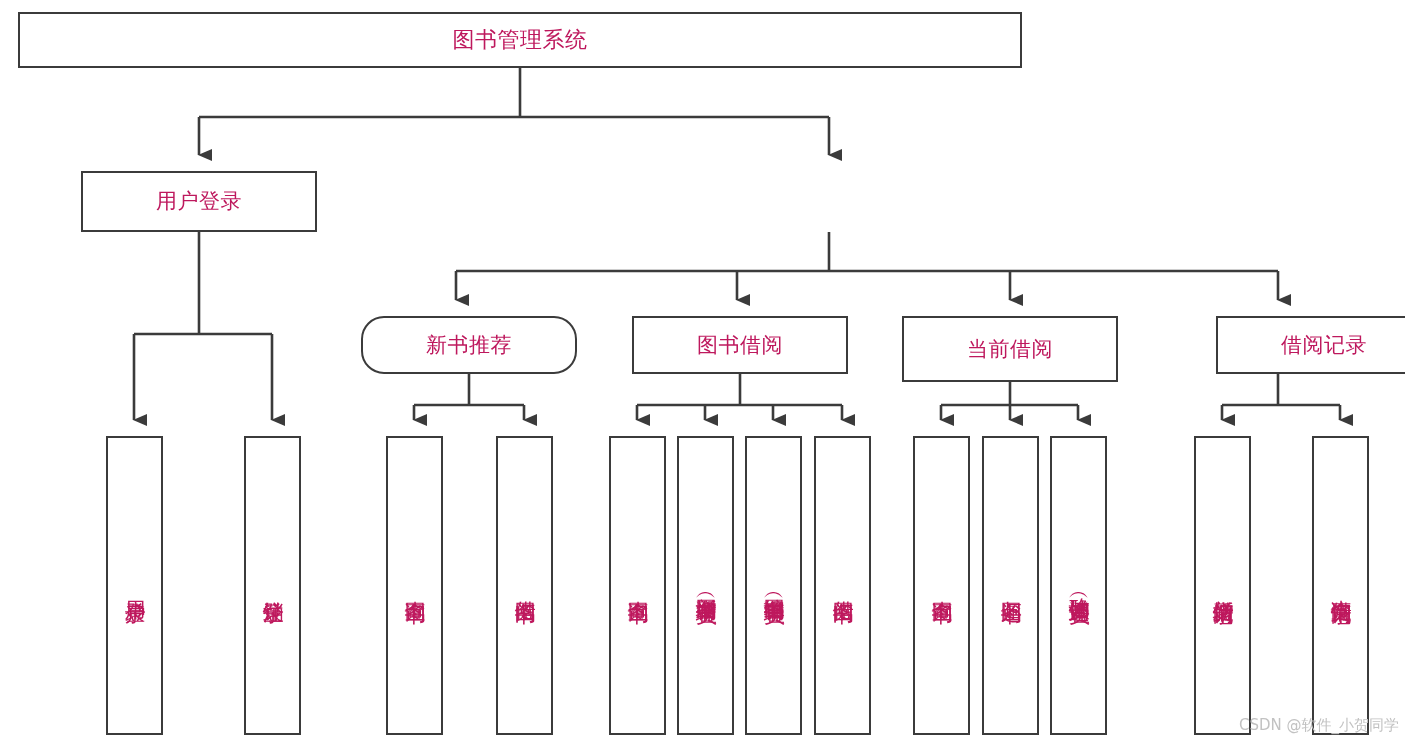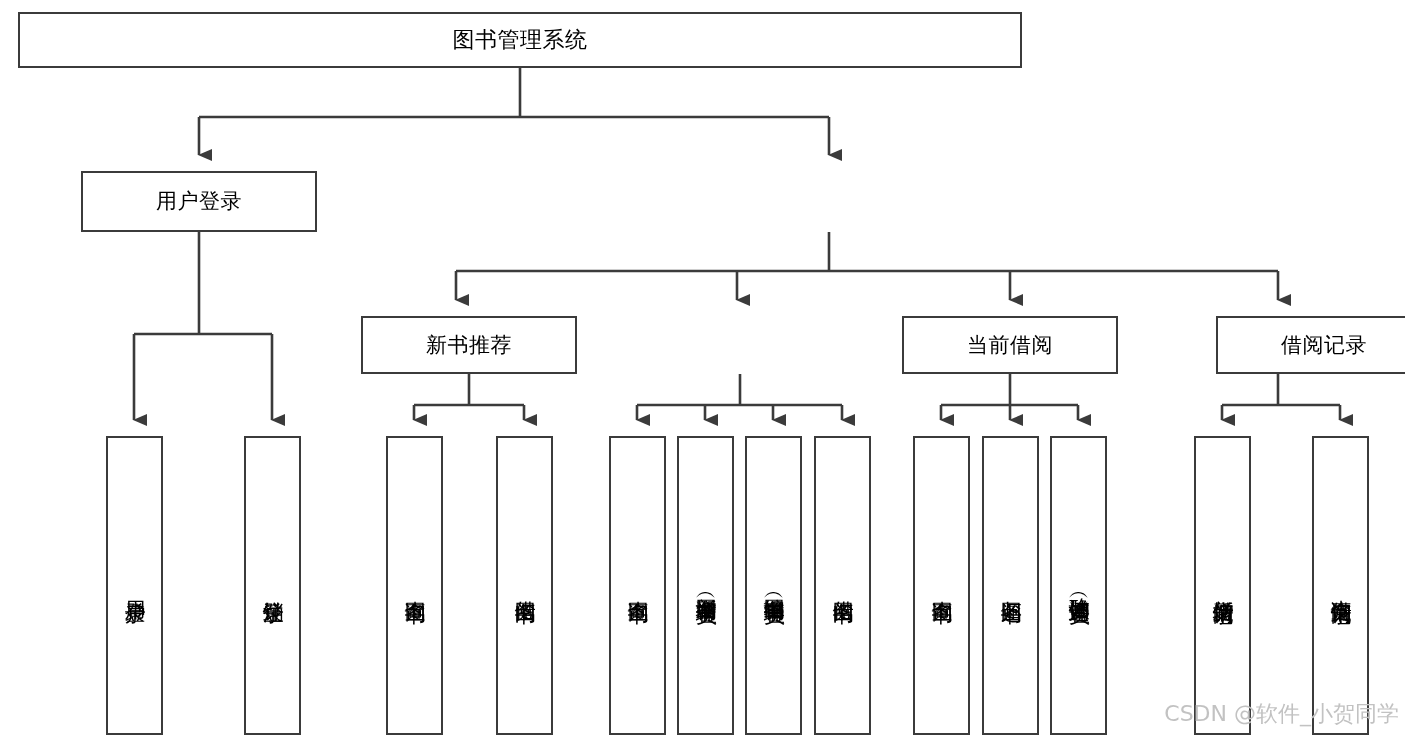--- a/index.html
+++ b/index.html
@@ -28,21 +28,21 @@
   }
   
   .node {
     position: absolute;
     box-sizing: border-box;
     background: #ffffff;
     border: 2px solid #3b3b3b;
     display: flex;
     align-items: center;
     justify-content: center;
-    color: #000000;
+    color: #be185d;
   }
   .node .label {
     display: block;
     text-align: center;
     line-height: 1.18;
     letter-spacing: 0.5px;
   }
   
   .node.horiz .label {
     font-size: 21px;
@@ -62,22 +62,22 @@
     text-orientation: upright;
     font-size: 21px;
     line-height: 1.12;
     letter-spacing: 1px;
     white-space: nowrap;
   }
   
   #watermark {
     position: absolute;
     right: 6px;
-    bottom: 18px;
-    font-size: 22px;
+    bottom: 12px;
+    font-size: 15px;
     color: #c2c2c2;
     white-space: nowrap;
     user-select: none;
   }
 </style>
 </head>
 <body>
 
 <div id="canvas">
 
@@ -133,26 +133,29 @@
 
   <div class="node horiz root" style="left:18px; top:12px; width:1004px; height:56px;">
     <span class="label">图书管理系统</span>
   </div>
 
   <div class="node horiz" style="left:81px; top:171px; width:236px; height:61px;">
     <span class="label">用户登录</span>
   </div>
 
 
-  <div class="node horiz" style="left:361px; top:316px; width:216px; height:58px;">
+  <div class="node horiz" style="left:361px; top:316px; width:216px; height:58px;border-radius:23px;">
     <span class="label">新书推荐</span>
   </div>
 
-
-  <div class="node horiz" style="left:902px; top:316px; width:216px; height:58px;justify-content:center;">
+  <div class="node horiz" style="left:632px; top:316px; width:216px; height:58px;">
+    <span class="label">图书借阅</span>
+  </div>
+
+  <div class="node horiz" style="left:902px; top:316px; width:216px; height:66px;justify-content:center;">
     <span class="label">当前借阅</span>
   </div>
 
   <div class="node horiz" style="left:1170px; top:316px; width:216px; height:58px;margin-left:46px;">
     <span class="label">借阅记录</span>
   </div>
 
   <div class="node vert" style="left:106px; top:436px; width:57px; height:299px;">
     <span class="label">用户登录</span>
   </div>

